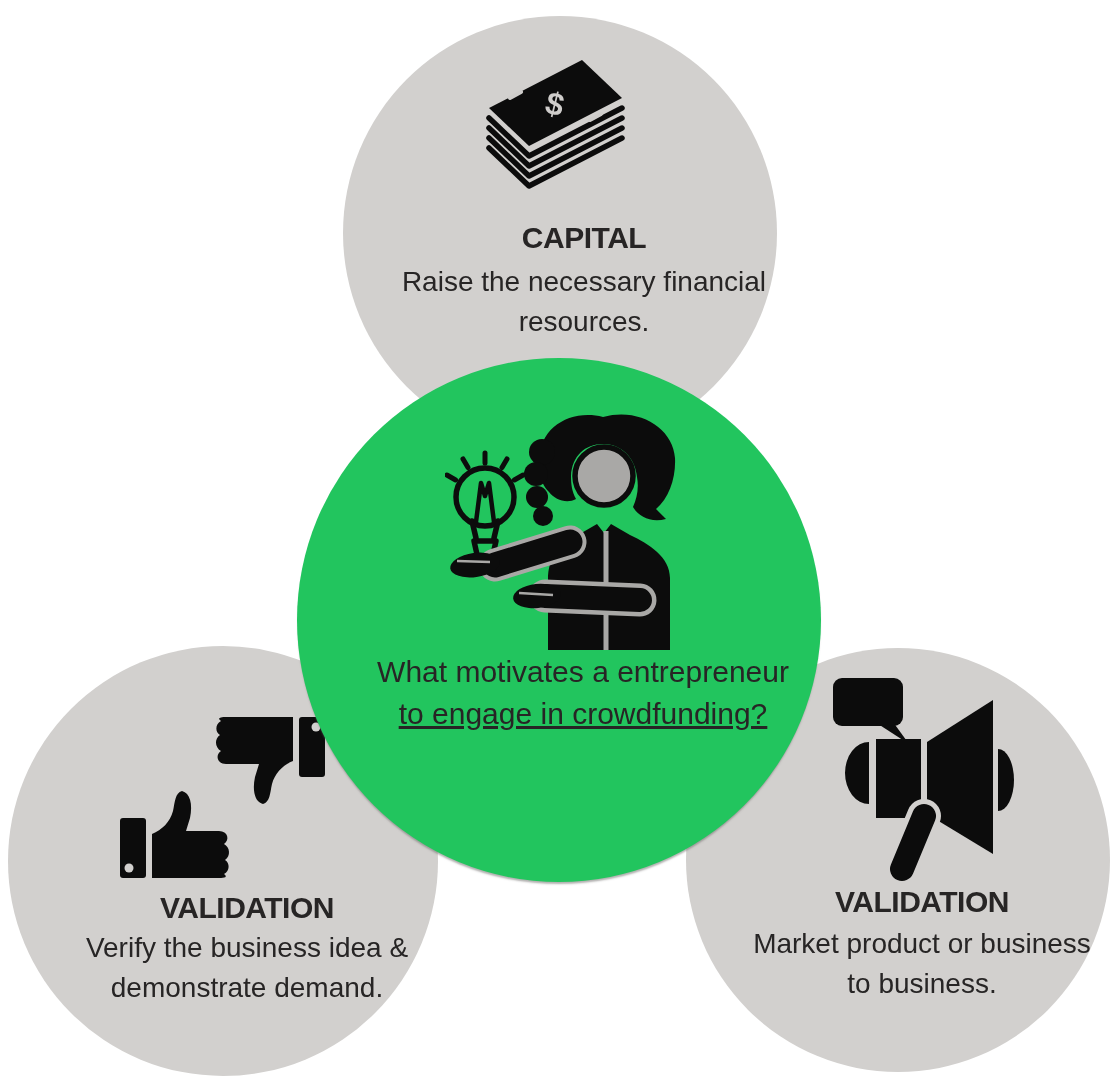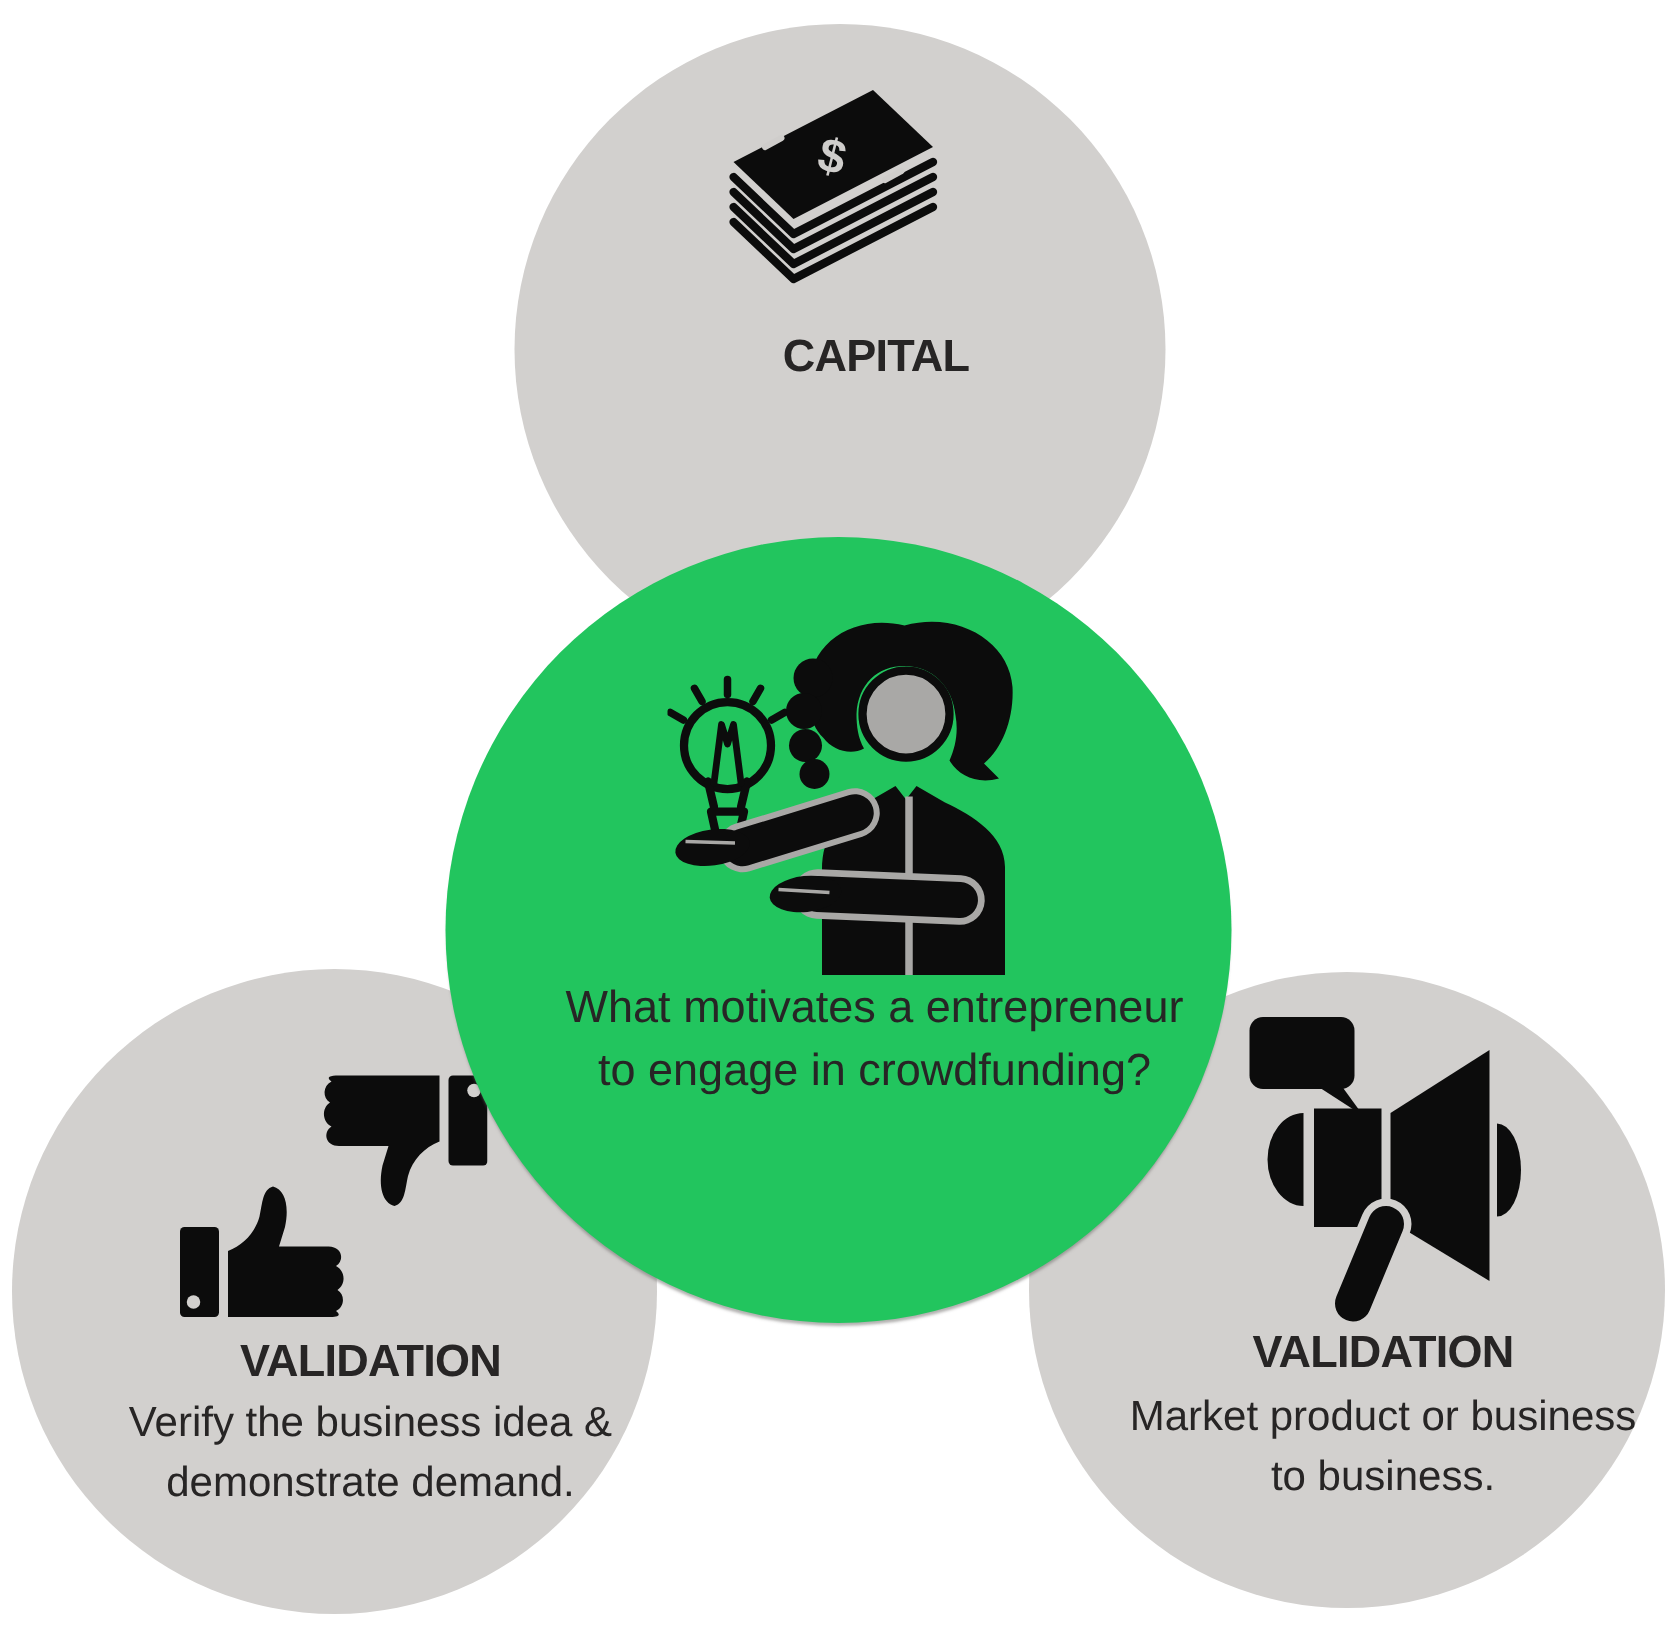--- a/index.html
+++ b/index.html
@@ -29,21 +29,21 @@
   .title{font-size:30px;font-weight:bold;letter-spacing:-.5px;}
   .body{font-size:28px;}
   .question{font-size:30px;}
 
   
   #capital-circle .title{top:204px;}
   #capital-circle .b1{top:248px;}
   #capital-circle .b2{top:288px;}
   
   #center-circle .q1{top:296px;}
-  #center-circle .q2{top:338px;}
+  #center-circle .q2{top:338px;text-decoration:underline;}
   
   #validation-circle .title{top:244px;text-align:center;}
   #validation-circle .b1{top:284px;}
   #validation-circle .b2{top:324px;}
   
   #awareness-circle .title{top:236px;}
   #awareness-circle .b1{top:278px;}
   #awareness-circle .b2{top:318px;}
 </style>
 </head>
@@ -60,20 +60,22 @@
         <polyline points="7,90 47,128 140,80"></polyline>
       </g>
       <polygon points="7,50 100,2 140,40 47,88" fill="#0c0c0c"></polygon>
       <text x="73" y="57" transform="rotate(14 73 45)" text-anchor="middle" font-size="32" font-weight="bold" fill="#cfcdcb" font-family="Liberation Sans, sans-serif">$</text>
       <g stroke="#cfcdcb" stroke-width="4" stroke-linecap="round">
         <line x1="28" y1="40" x2="39" y2="34"></line>
         <line x1="108" y1="62" x2="119" y2="56"></line>
       </g>
     </svg>
     <div class="tline title">CAPITAL</div>
+    <div class="tline body b1">Raise the necessary financial</div>
+    <div class="tline body b2">resources.</div>
   </div>
 
   <div class="circle outer" id="validation-circle">
     <svg class="icon" style="left:112px;top:70px;" width="205" height="165" viewBox="0 0 205 165">
       <defs>
         <g id="thumbshape">
           <rect x="0" y="34" width="26" height="60" rx="3" fill="#0c0c0c"></rect>
           <circle cx="9" cy="84" r="4.5" fill="#d2d0ce"></circle>
           <path d="M32,94 L32,50 C42,46 50,38 53,27 C55,18 55,9 62,7 C70,9 73,20 70,34 L66,47 L99,47
                    C108,47 110,56 104,60 C110,63 111,72 105,76 C110,79 110,87 104,90 C108,93 105,94 99,94 Z" fill="#0c0c0c"></path>

